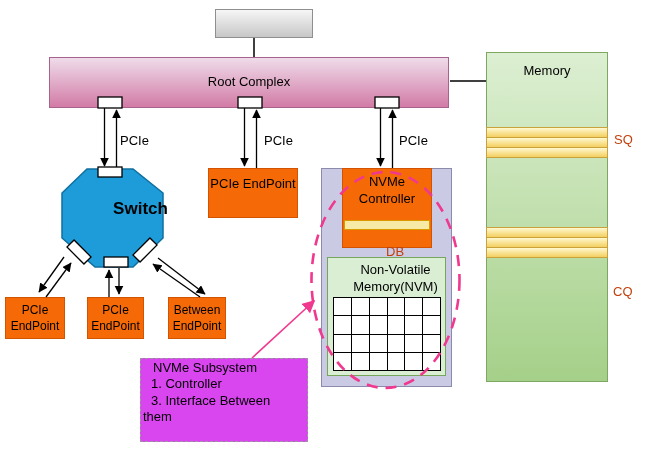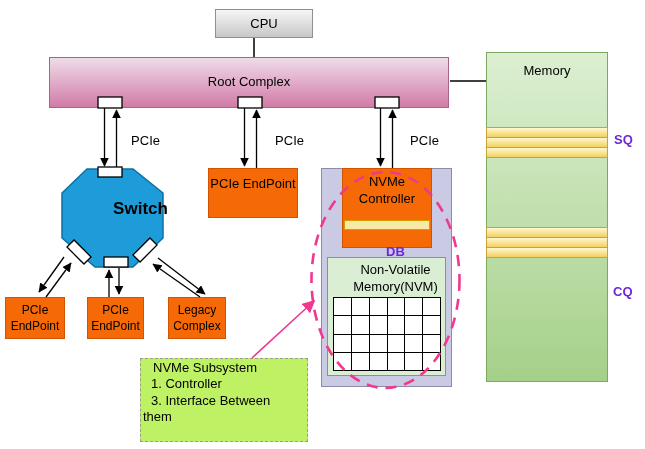--- a/index.html
+++ b/index.html
@@ -58,44 +58,44 @@
     background:#daeed3; border:1px solid #76a65c;
   }
   .nvm-grid {
     position:absolute; left:333px; top:297px; width:108px; height:74px; z-index:2;
     display:grid; grid-template-columns:repeat(6,1fr); grid-template-rows:repeat(4,1fr);
     gap:1px; background:#000; border:1.5px solid #000;
   }
   .nvm-grid i { background:#fff; }
   .annotation-box {
     left:140px; top:358px; width:168px; height:84px; z-index:1;
-    background:#bef264; border:1px dashed #9a9a9a;
+    background:#d946ef; border:1px dashed #9a9a9a;
     text-align:left; line-height:16.4px; padding-top:1px;
   }
   .ann-title { padding-left:12px; }
   .ann-item  { padding-left:10px; }
   .ann-last  { padding-left:2px; }
 
   
   .cpu-lbl   { left:215px; top:16px;  width:98px;  }
   .root-lbl  { left:49px;  top:74px;  width:400px;text-align:center; }
   .mem-lbl   { left:486px; top:63px;  width:122px; }
   .switch-lbl{ left:62px;  top:201px; width:101px; font-weight:bold; font-size:17px;margin-left:28px; }
-  .pcie-lbl  { width:40px; text-align:right; }
+  .pcie-lbl  { width:40px; text-align:left; }
   .pcie1 { left:120px; top:133px; }
   .pcie2 { left:264px; top:133px; }
   .pcie3 { left:399px; top:133px; }
   .ep-lbl { font-size:12px; line-height:16px; }
   .ep1-lbl { left:5px;  top:302px; width:60px; }
   .ep2-lbl { left:87px; top:302px; width:57px; }
   .ep3-lbl { left:168px;top:302px; width:58px; }
   .epd-lbl { left:208px; top:176px; width:90px; }
   .ctrl-lbl { left:342px; top:173px; width:90px; line-height:17px; }
   .nvm-lbl  { left:327px; top:261px; width:119px; line-height:17px;margin-left:9px; }
-  .pink { color:#6d28d9; font-weight:bold; }
+  .pink { color:#c2410c; font-weight:normal; }
   .sq-lbl { left:614px; top:132px; width:28px; text-align:left; }
   .cq-lbl { left:613px; top:236px; width:28px; text-align:left;margin-top:48px; }
   .db-lbl { left:374px; top:244px; width:30px; text-align:left;margin-left:12px; }
 
   svg.overlay { position:absolute; left:0; top:0; z-index:2; pointer-events:none; }
 </style>
 </head>
 <body>
 
 <div id="stage">
@@ -195,30 +195,29 @@
     <rect x="375" y="97" width="24" height="11" fill="#fff" stroke="#000" stroke-width="1.3"></rect>
     <rect x="98" y="167" width="24" height="10" fill="#fff" stroke="#000" stroke-width="1.3"></rect>
     <rect x="104" y="257" width="24" height="10" fill="#fff" stroke="#000" stroke-width="1.3"></rect>
     <rect x="67" y="247" width="24" height="10" fill="#fff" stroke="#000" stroke-width="1.3" transform="rotate(45 79 252)"></rect>
     <rect x="133" y="245" width="24" height="10" fill="#fff" stroke="#000" stroke-width="1.3" transform="rotate(-45 145 250)"></rect>
 
     <ellipse cx="385.5" cy="280" rx="74" ry="108" fill="none" stroke="#f0388e" stroke-width="2.6" stroke-dasharray="11 8"></ellipse>
     <line x1="252" y1="358" x2="314" y2="301" stroke="#f0388e" stroke-width="1.6" marker-end="url(#arrP)"></line>
   </svg>
 
-  <div class="lbl cpu-lbl">CPU</div>
   <div class="lbl root-lbl">Root Complex</div>
   <div class="lbl mem-lbl">Memory</div>
   <div class="lbl pink sq-lbl">SQ</div>
   <div class="lbl pink cq-lbl">CQ</div>
   <div class="lbl pcie-lbl pcie1">PCIe</div>
   <div class="lbl pcie-lbl pcie2">PCIe</div>
   <div class="lbl pcie-lbl pcie3">PCIe</div>
   <div class="lbl switch-lbl">Switch</div>
   <div class="lbl ep-lbl ep1-lbl">PCIe EndPoint</div>
   <div class="lbl ep-lbl ep2-lbl">PCIe EndPoint</div>
-  <div class="lbl ep-lbl ep3-lbl">Legacy Complex</div>
+  <div class="lbl ep-lbl ep3-lbl">Between EndPoint</div>
   <div class="lbl epd-lbl">PCIe EndPoint</div>
   <div class="lbl ctrl-lbl">NVMe Controller</div>
   <div class="lbl pink db-lbl">DB</div>
   <div class="lbl nvm-lbl">Non-Volatile Memory(NVM)</div>
 
 </div>
 
 </body></html>

